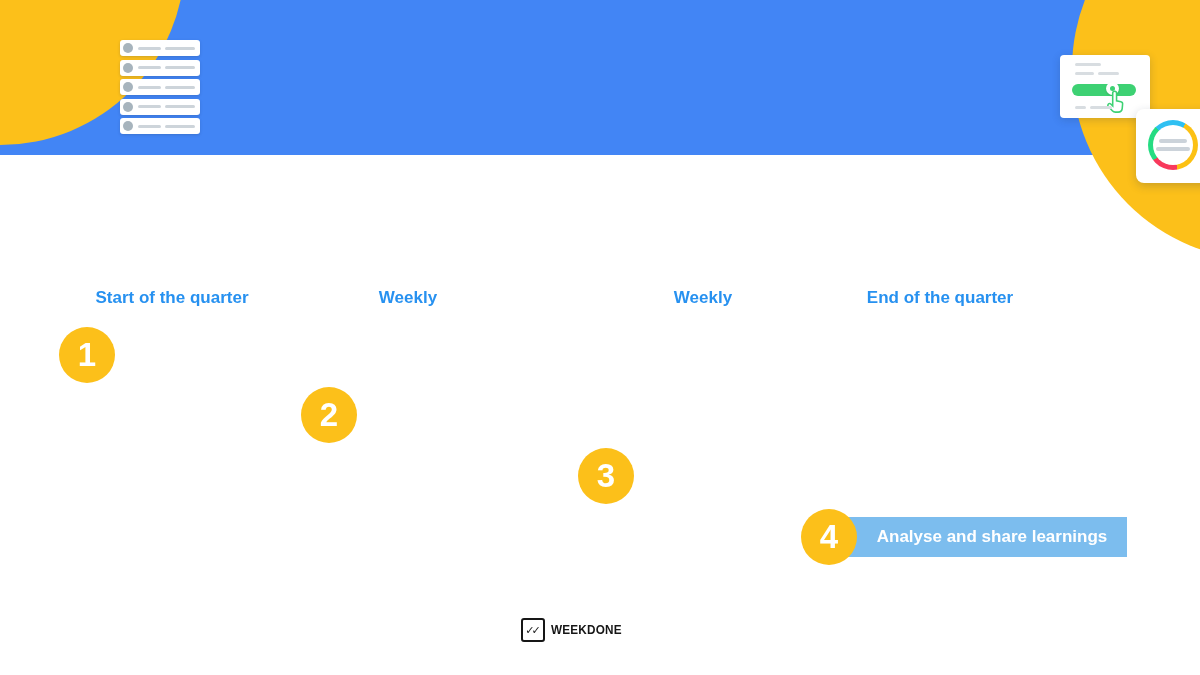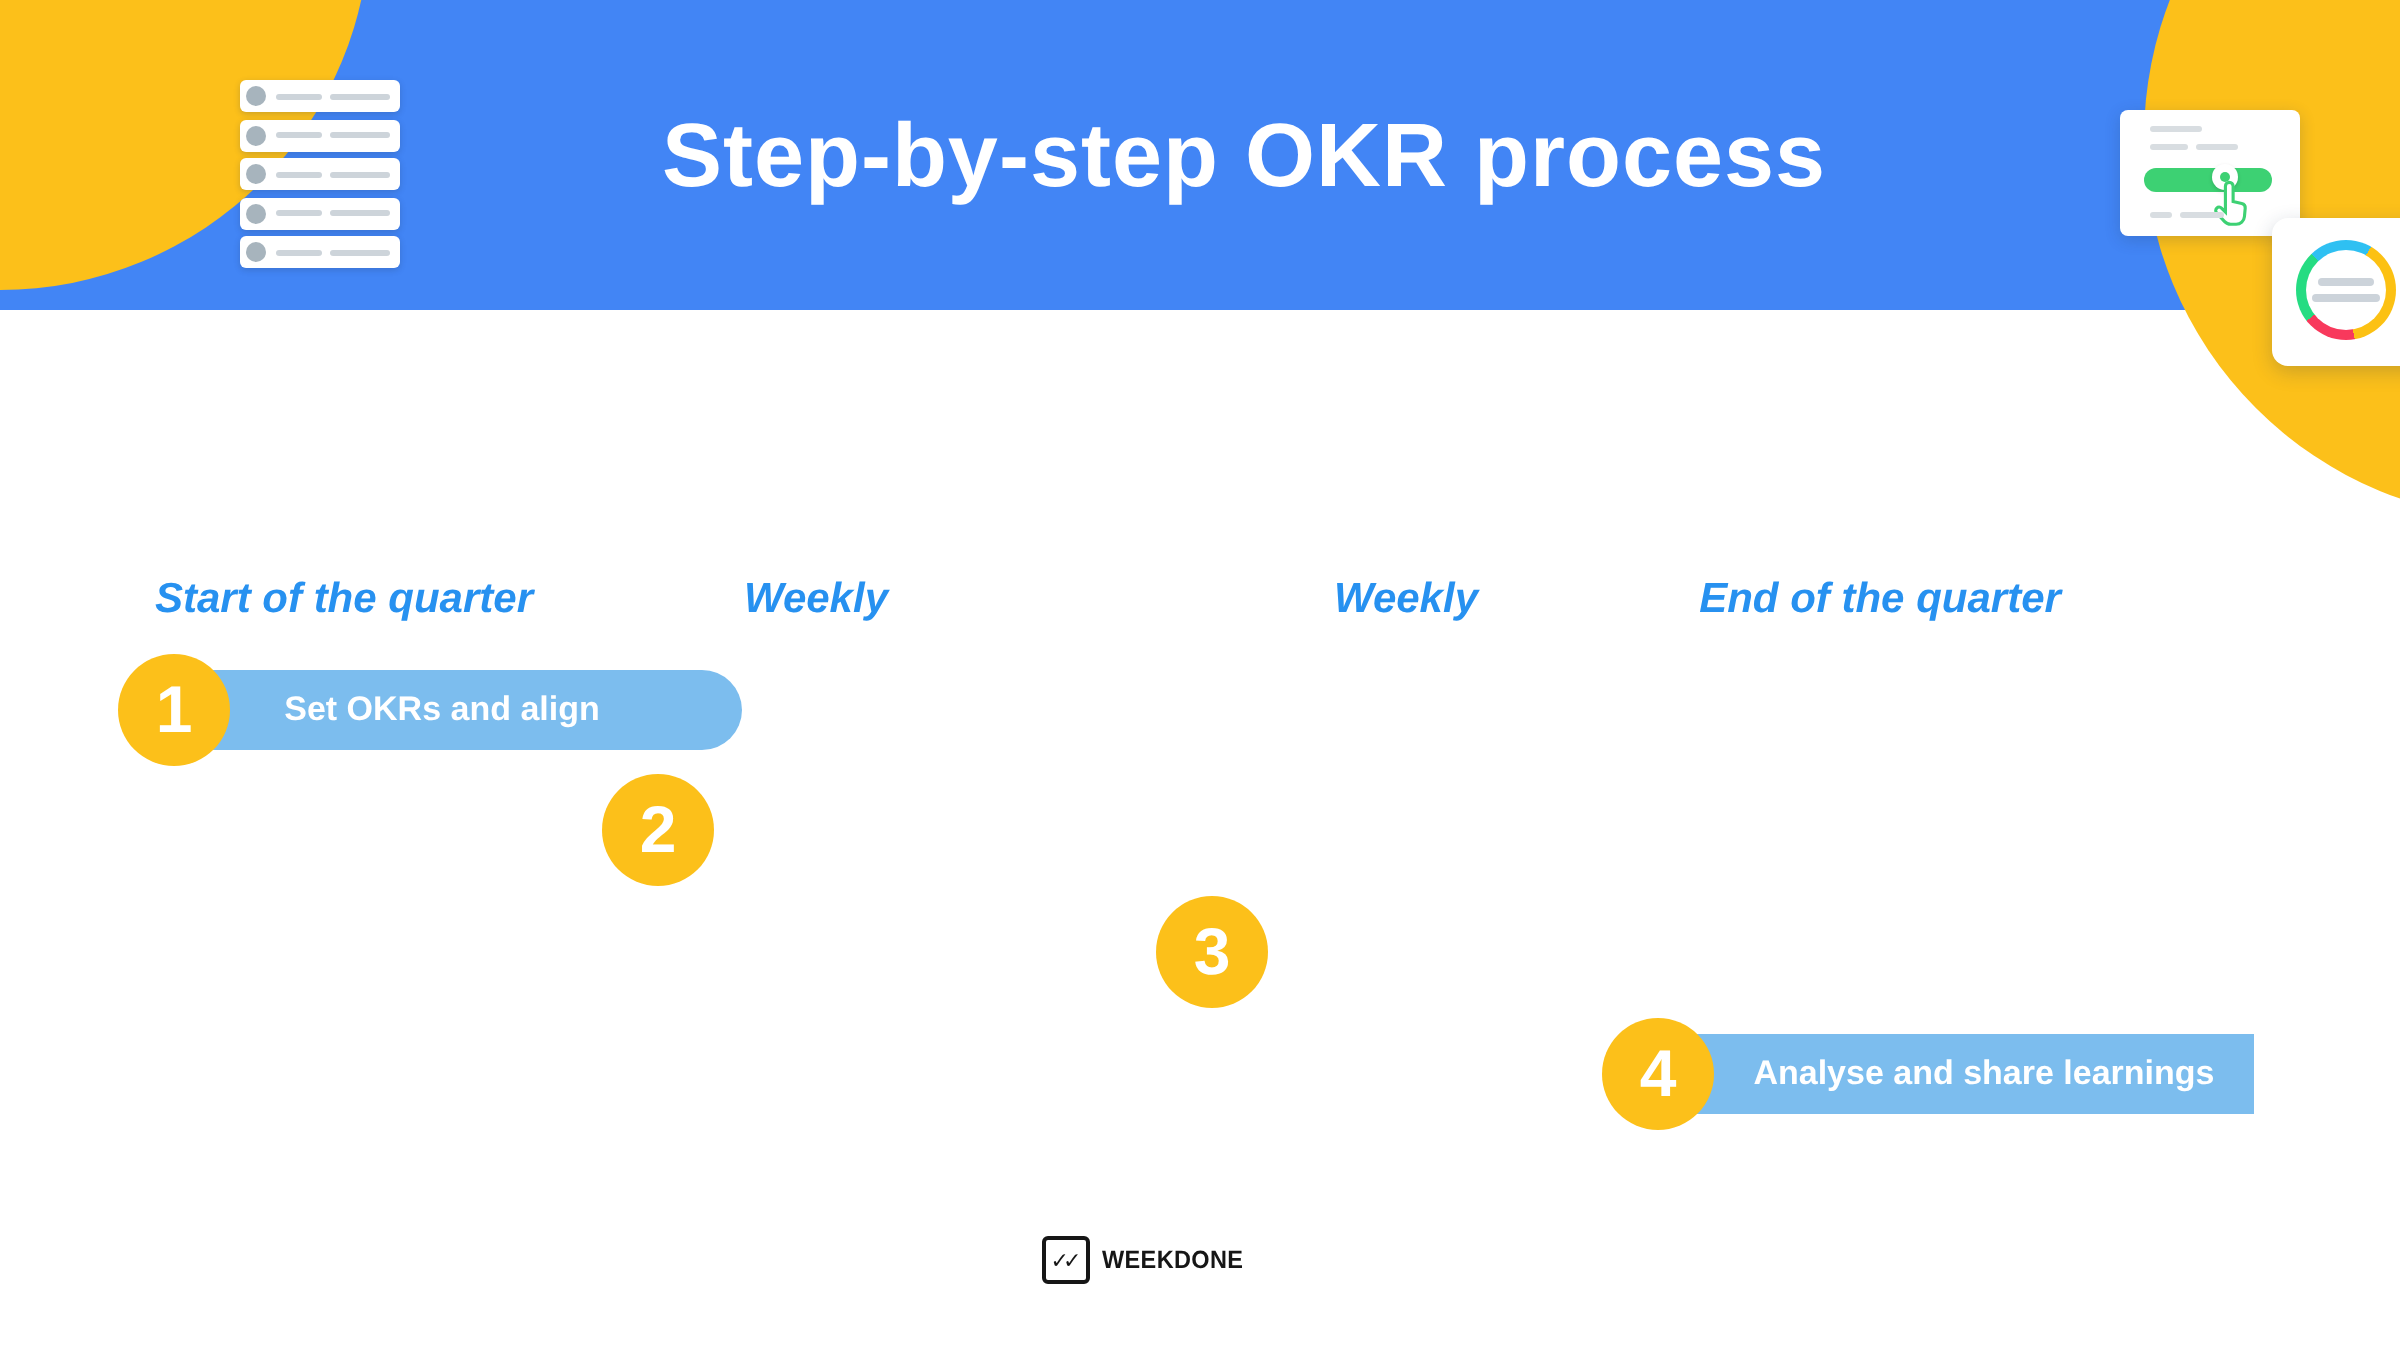--- a/index.html
+++ b/index.html
@@ -60,21 +60,21 @@
       var(--donut-red) 170deg 232deg,
       var(--donut-green) 232deg 316deg,
       var(--donut-blue) 316deg 360deg); }
   .donut-hole { position:absolute; inset:5px; border-radius:50%; background:#fff;
     display:flex; flex-direction:column; align-items:center; justify-content:center; gap:4px; }
   .donut-hole .ln { height:4px; border-radius:2px; background:#ccd3da; }
   .dh1 { width:28px; } .dh2 { width:34px; }
 
   
   .col-label { position:absolute; top:288px; transform:translateX(-50%);
-    color:var(--column-blue); font-size:21px; font-weight:700; white-space:nowrap;font-style:italic; }
+    color:var(--column-blue); font-size:17px; font-weight:700; white-space:nowrap; }
   .col-1 { left:172px; } .col-2 { left:408px; } .col-3 { left:703px; } .col-4 { left:940px; }
 
   
   .bar { position:absolute; height:40px; border-radius:20px;
     display:flex; align-items:center; justify-content:center; }
   .bar-label { font-size:17px; font-weight:700; white-space:pre;
     transform:translateX(var(--lbl-dx,0)); }
   .bar.solid { background:var(--bar-solid); }
   .bar.solid .bar-label { color:var(--bar-solid-text); }
   .bar.light { background:var(--bar-light); }
@@ -102,21 +102,20 @@
 </style>
 </head>
 <body>
 
 <div class="stage">
 
   <div class="header-band"></div>
   <div class="blob blob-tl"></div>
   <div class="blob blob-tr"></div>
 
-  <h1 class="page-title">Step-by-step OKR process</h1>
 
   <div class="task-card">
     <div class="task-row">
         <span class="dot"></span>
         <span class="ln ln1"></span>
         <span class="ln ln2"></span>
       </div>
     <div class="task-row">
         <span class="dot"></span>
         <span class="ln ln1"></span>
@@ -159,23 +158,20 @@
         <span class="ln dh2"></span>
       </div>
     </div>
   </div>
 
   <div class="col-label col-1">Start of the quarter</div>
   <div class="col-label col-2">Weekly</div>
   <div class="col-label col-3">Weekly</div>
   <div class="col-label col-4">End of the quarter</div>
 
-  <div class="bar bar-1 solid">
-    <span class="bar-label">Set OKRs and align</span>
-  </div>
   <div class="badge badge-1">1</div>
 
   <div class="badge badge-2">2</div>
 
   <div class="badge badge-3">3</div>
 
   <div class="bar bar-4 solid">
     <span class="bar-label">Analyse and share learnings</span>
   </div>
   <div class="badge badge-4">4</div>

